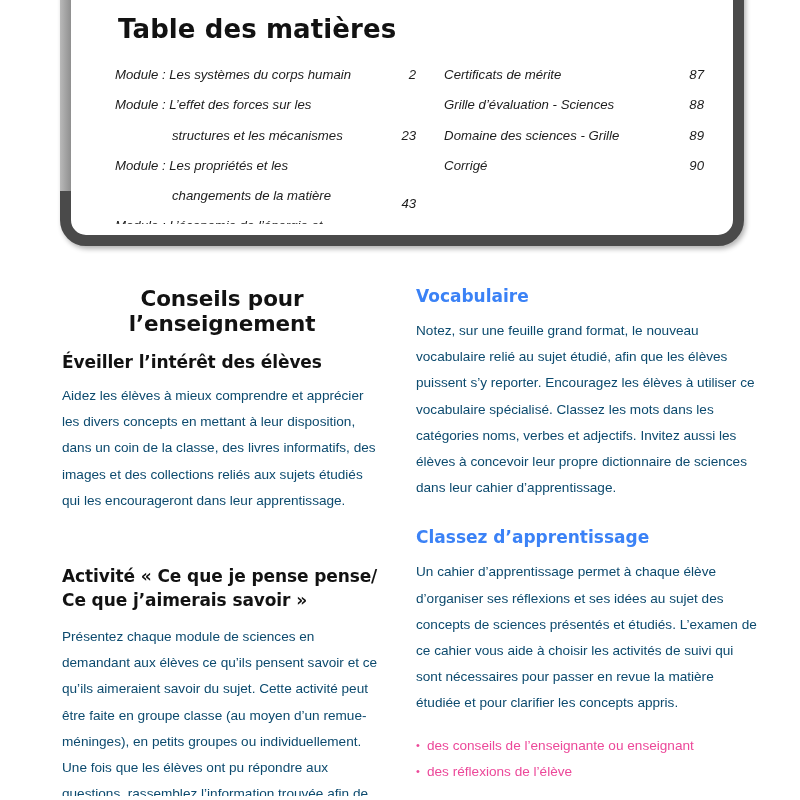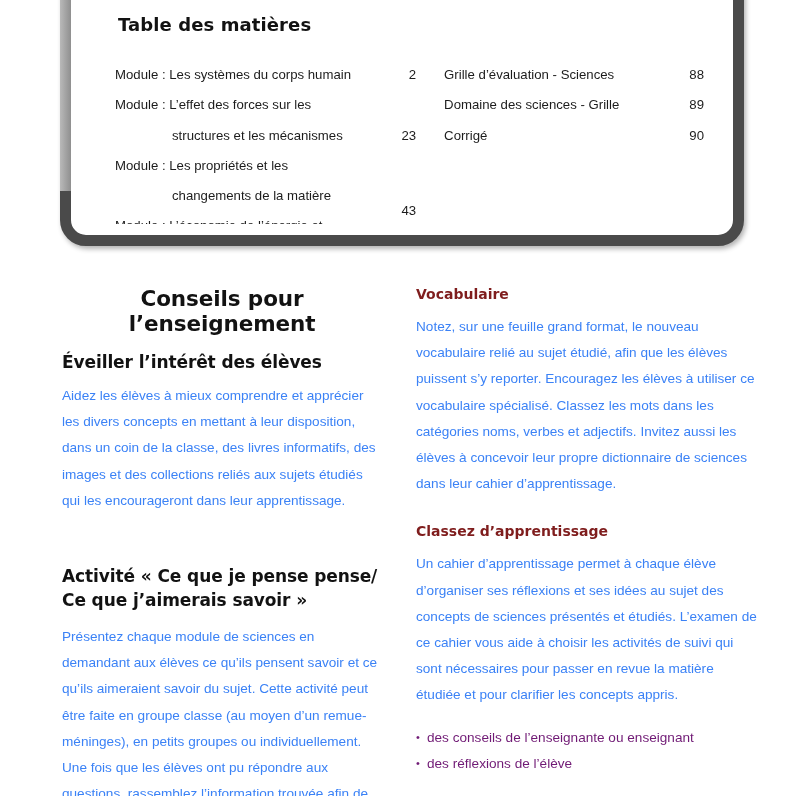--- a/index.html
+++ b/index.html
@@ -48,35 +48,36 @@
     left: 11px; right: 11px; top: 11px; bottom: 11px;
     background: #fff;
     border-radius: 16px;
     overflow: hidden;
   }
 
   .toc-title {
     position: absolute;
     left: 36px;
     top: 38px;
-    font-size: 18px;
+    font-size: 26px;
     font-weight: 700;
     letter-spacing: 0.1px;
     font-family: "DejaVu Sans", sans-serif;
     color: #121212;
   }
 
   .toc-columns {
     position: absolute;
     left: 0; right: 0;
     top: 84px;
     display: flex;
   }
   .toc-col {
     box-sizing: border-box;
+    font-style: italic;
   }
   .toc-col.left { width: 358px; padding-left: 33px; }
   .toc-col.right { width: 320px; padding-left: 24px; }
 
   .toc-entry {
     position: relative;
     font-size: 13.2px;
     line-height: 30.3px;
     color: #1c1c1c;
     white-space: nowrap;
@@ -124,45 +125,45 @@
     margin: 16px 0 11px 0;
     font-size: 17px;
     font-weight: 700;
     font-family: "DejaVu Sans", sans-serif;
     letter-spacing: -0.1px;
     color: #121212;
   }
   h2.sub-title.two-line { line-height: 24px; margin-bottom: 12px; }
   h2.right-head {
     margin: 0 0 12px 0;
-    font-size: 14px;
-    font-weight: 700;
-    font-family: "DejaVu Sans", sans-serif;
-    color: #7f1d1d;
+    font-size: 17px;
+    font-weight: 700;
+    font-family: "DejaVu Sans", sans-serif;
+    color: #3b82f6;
   }
   h2.right-head.sp-top { margin-top: 26px; }
 
   p.para {
     margin: 0 0 16px 0;
     font-size: 13.6px;
     line-height: 26.2px;
-    color: #3b82f6;
+    color: #0c4a6e;
   }
   p.para.tight { margin-bottom: 10px; }
   .gap-lg { height: 18px; }
 
   ul.bullets {
     list-style: none;
     margin: 0;
     padding: 0;
   }
   ul.bullets li {
     font-size: 13.6px;
     line-height: 26.2px;
-    color: #701a75;
+    color: #ec4899;
     padding-left: 11px;
     position: relative;
   }
   ul.bullets li::before {
     content: "\2022";
     position: absolute;
     left: 0;
     top: -0.5px;
     font-size: 11px;
   }
@@ -193,32 +194,36 @@
 
           <div class="toc-entry">
             <span class="ln">Module : L’effet des forces sur les</span>
             <span class="ln indent">structures et les mécanismes</span>
             <span class="pg" style="top:30.3px">23</span>
           </div>
 
           <div class="toc-entry">
             <span class="ln">Module : Les propriétés et les</span>
             <span class="ln indent">changements de la matière</span>
-            <span class="pg" style="top:45px">43</span>
+            <span class="pg" style="top:38px">43</span>
           </div>
 
           <div class="toc-entry">
             <span class="ln">Module : L’économie de l’énergie et</span>
 
           </div>
 
         </div>
 
         <div class="toc-col right">
 
+          <div class="toc-entry">
+            <span class="ln">Certificats de mérite</span>
+            <span class="pg">87</span>
+          </div>
 
           <div class="toc-entry">
             <span class="ln">Grille d’évaluation - Sciences</span>
             <span class="pg">88</span>
           </div>
 
           <div class="toc-entry">
             <span class="ln">Domaine des sciences - Grille</span>
             <span class="pg">89</span>
           </div>

